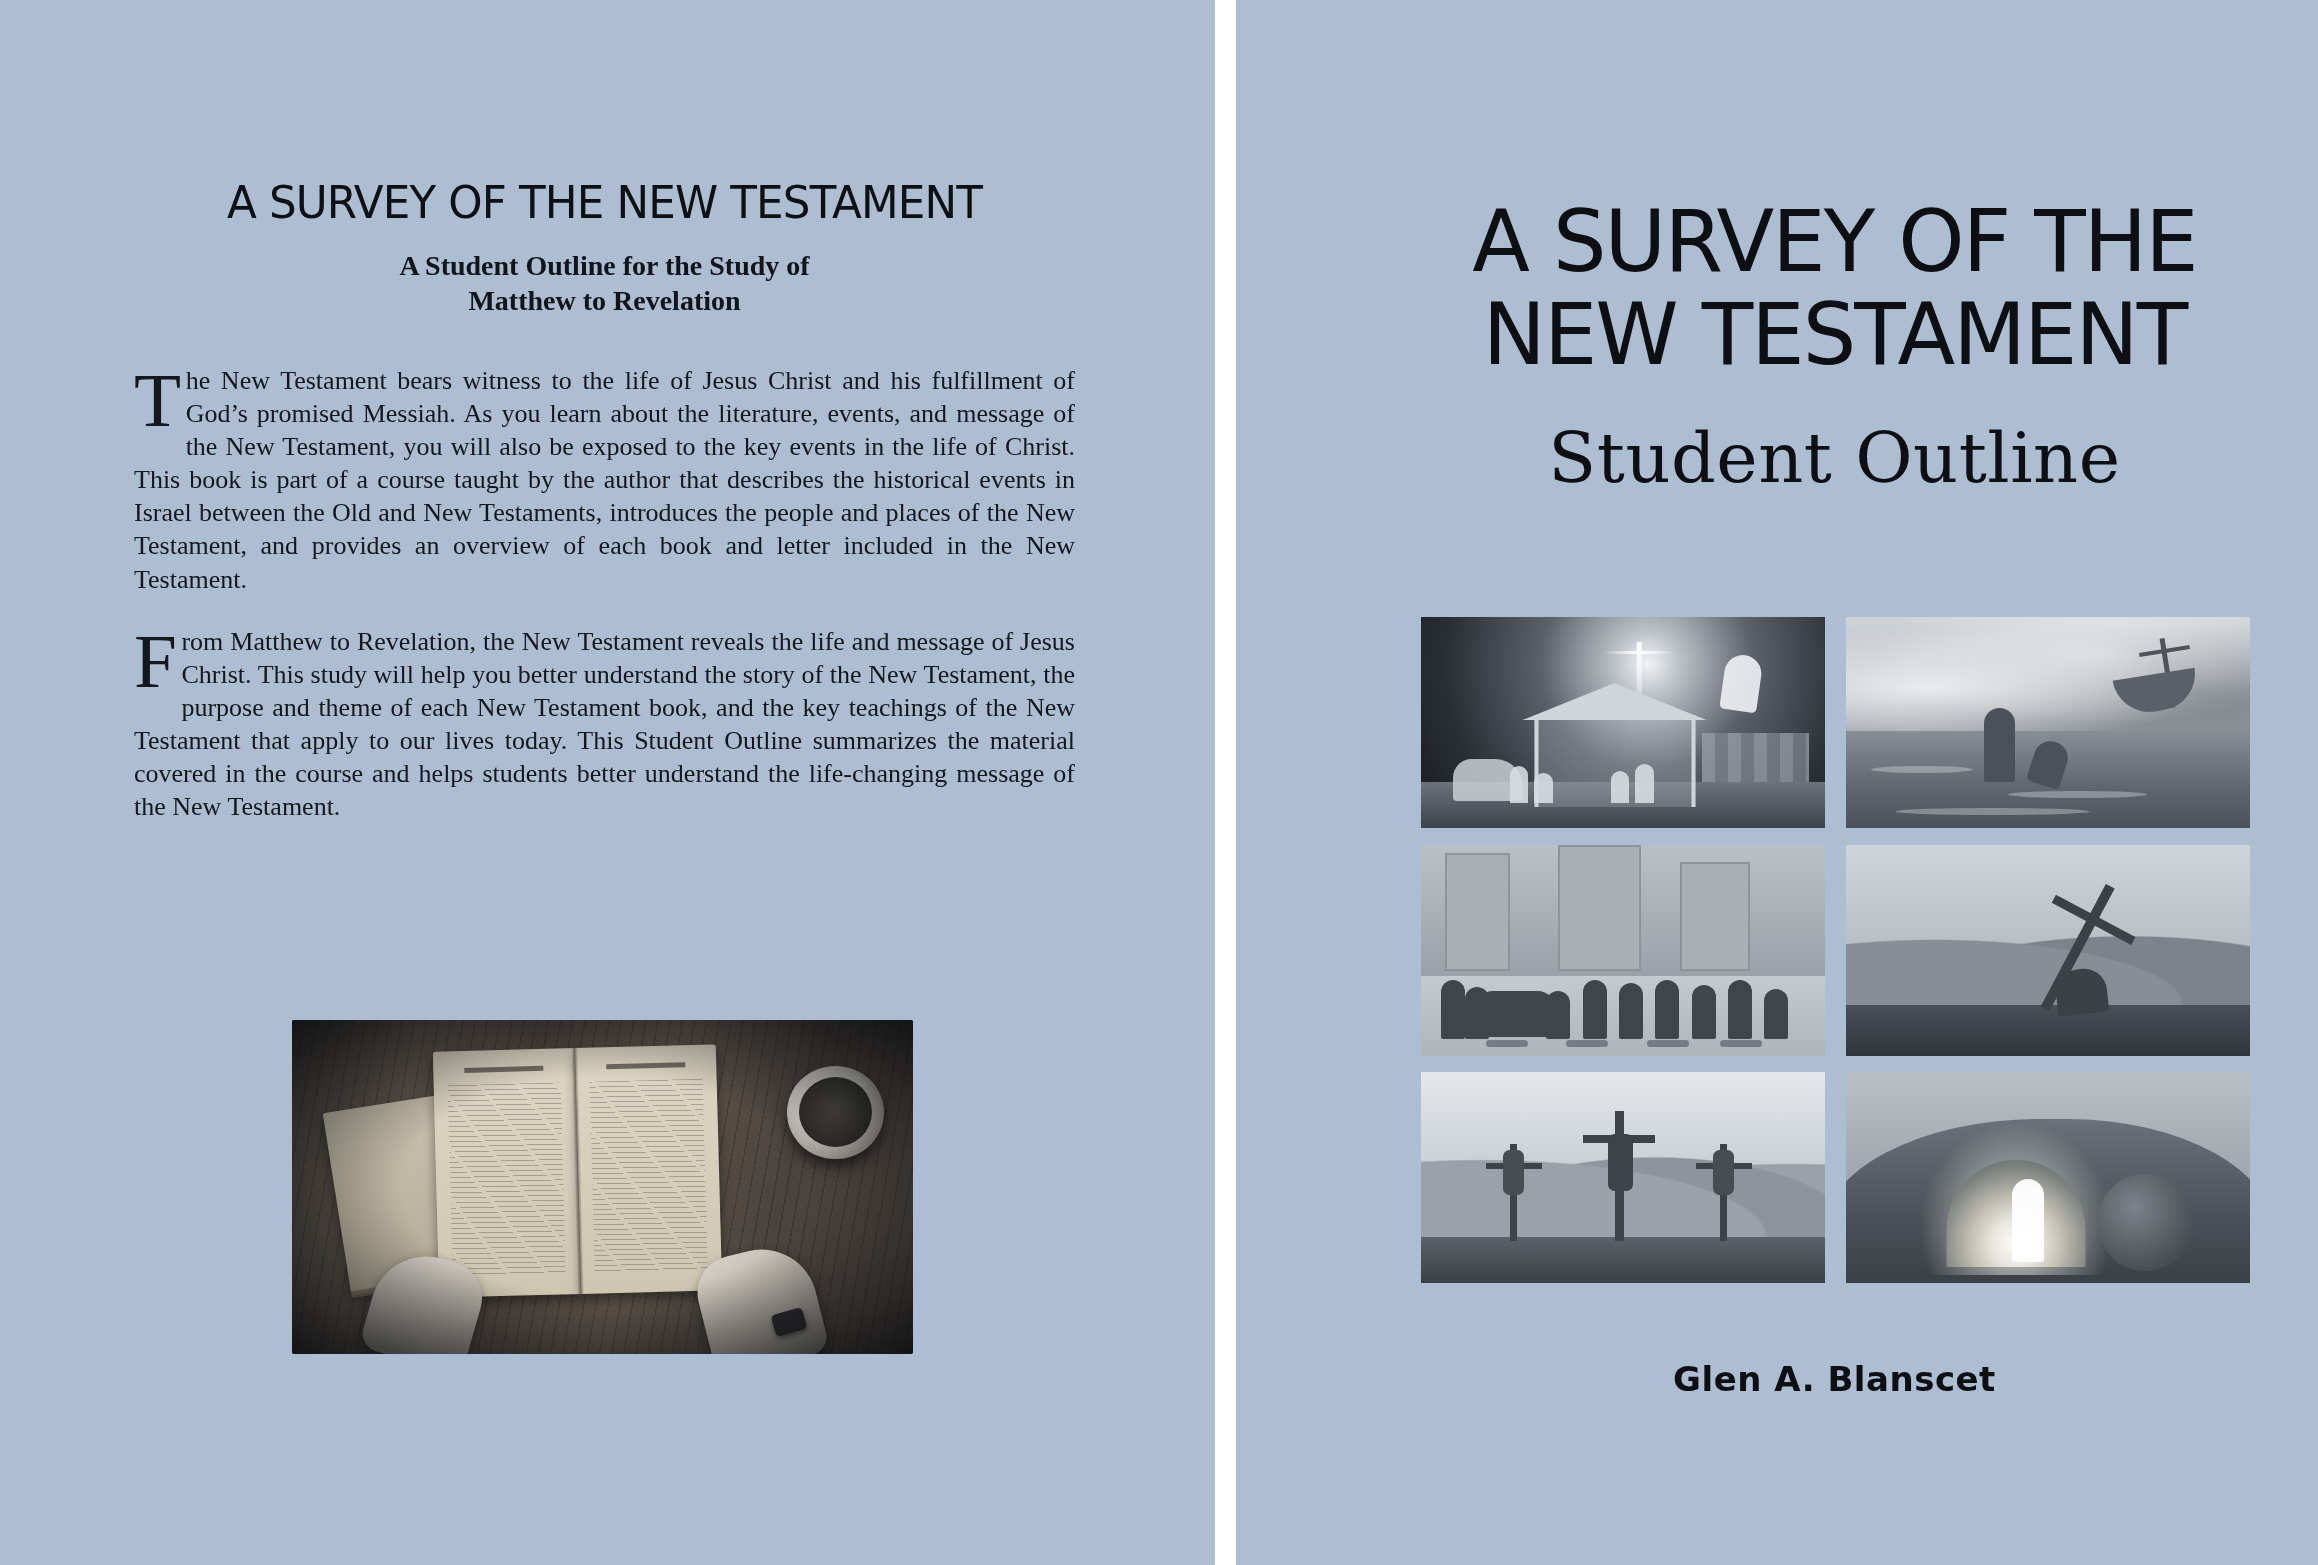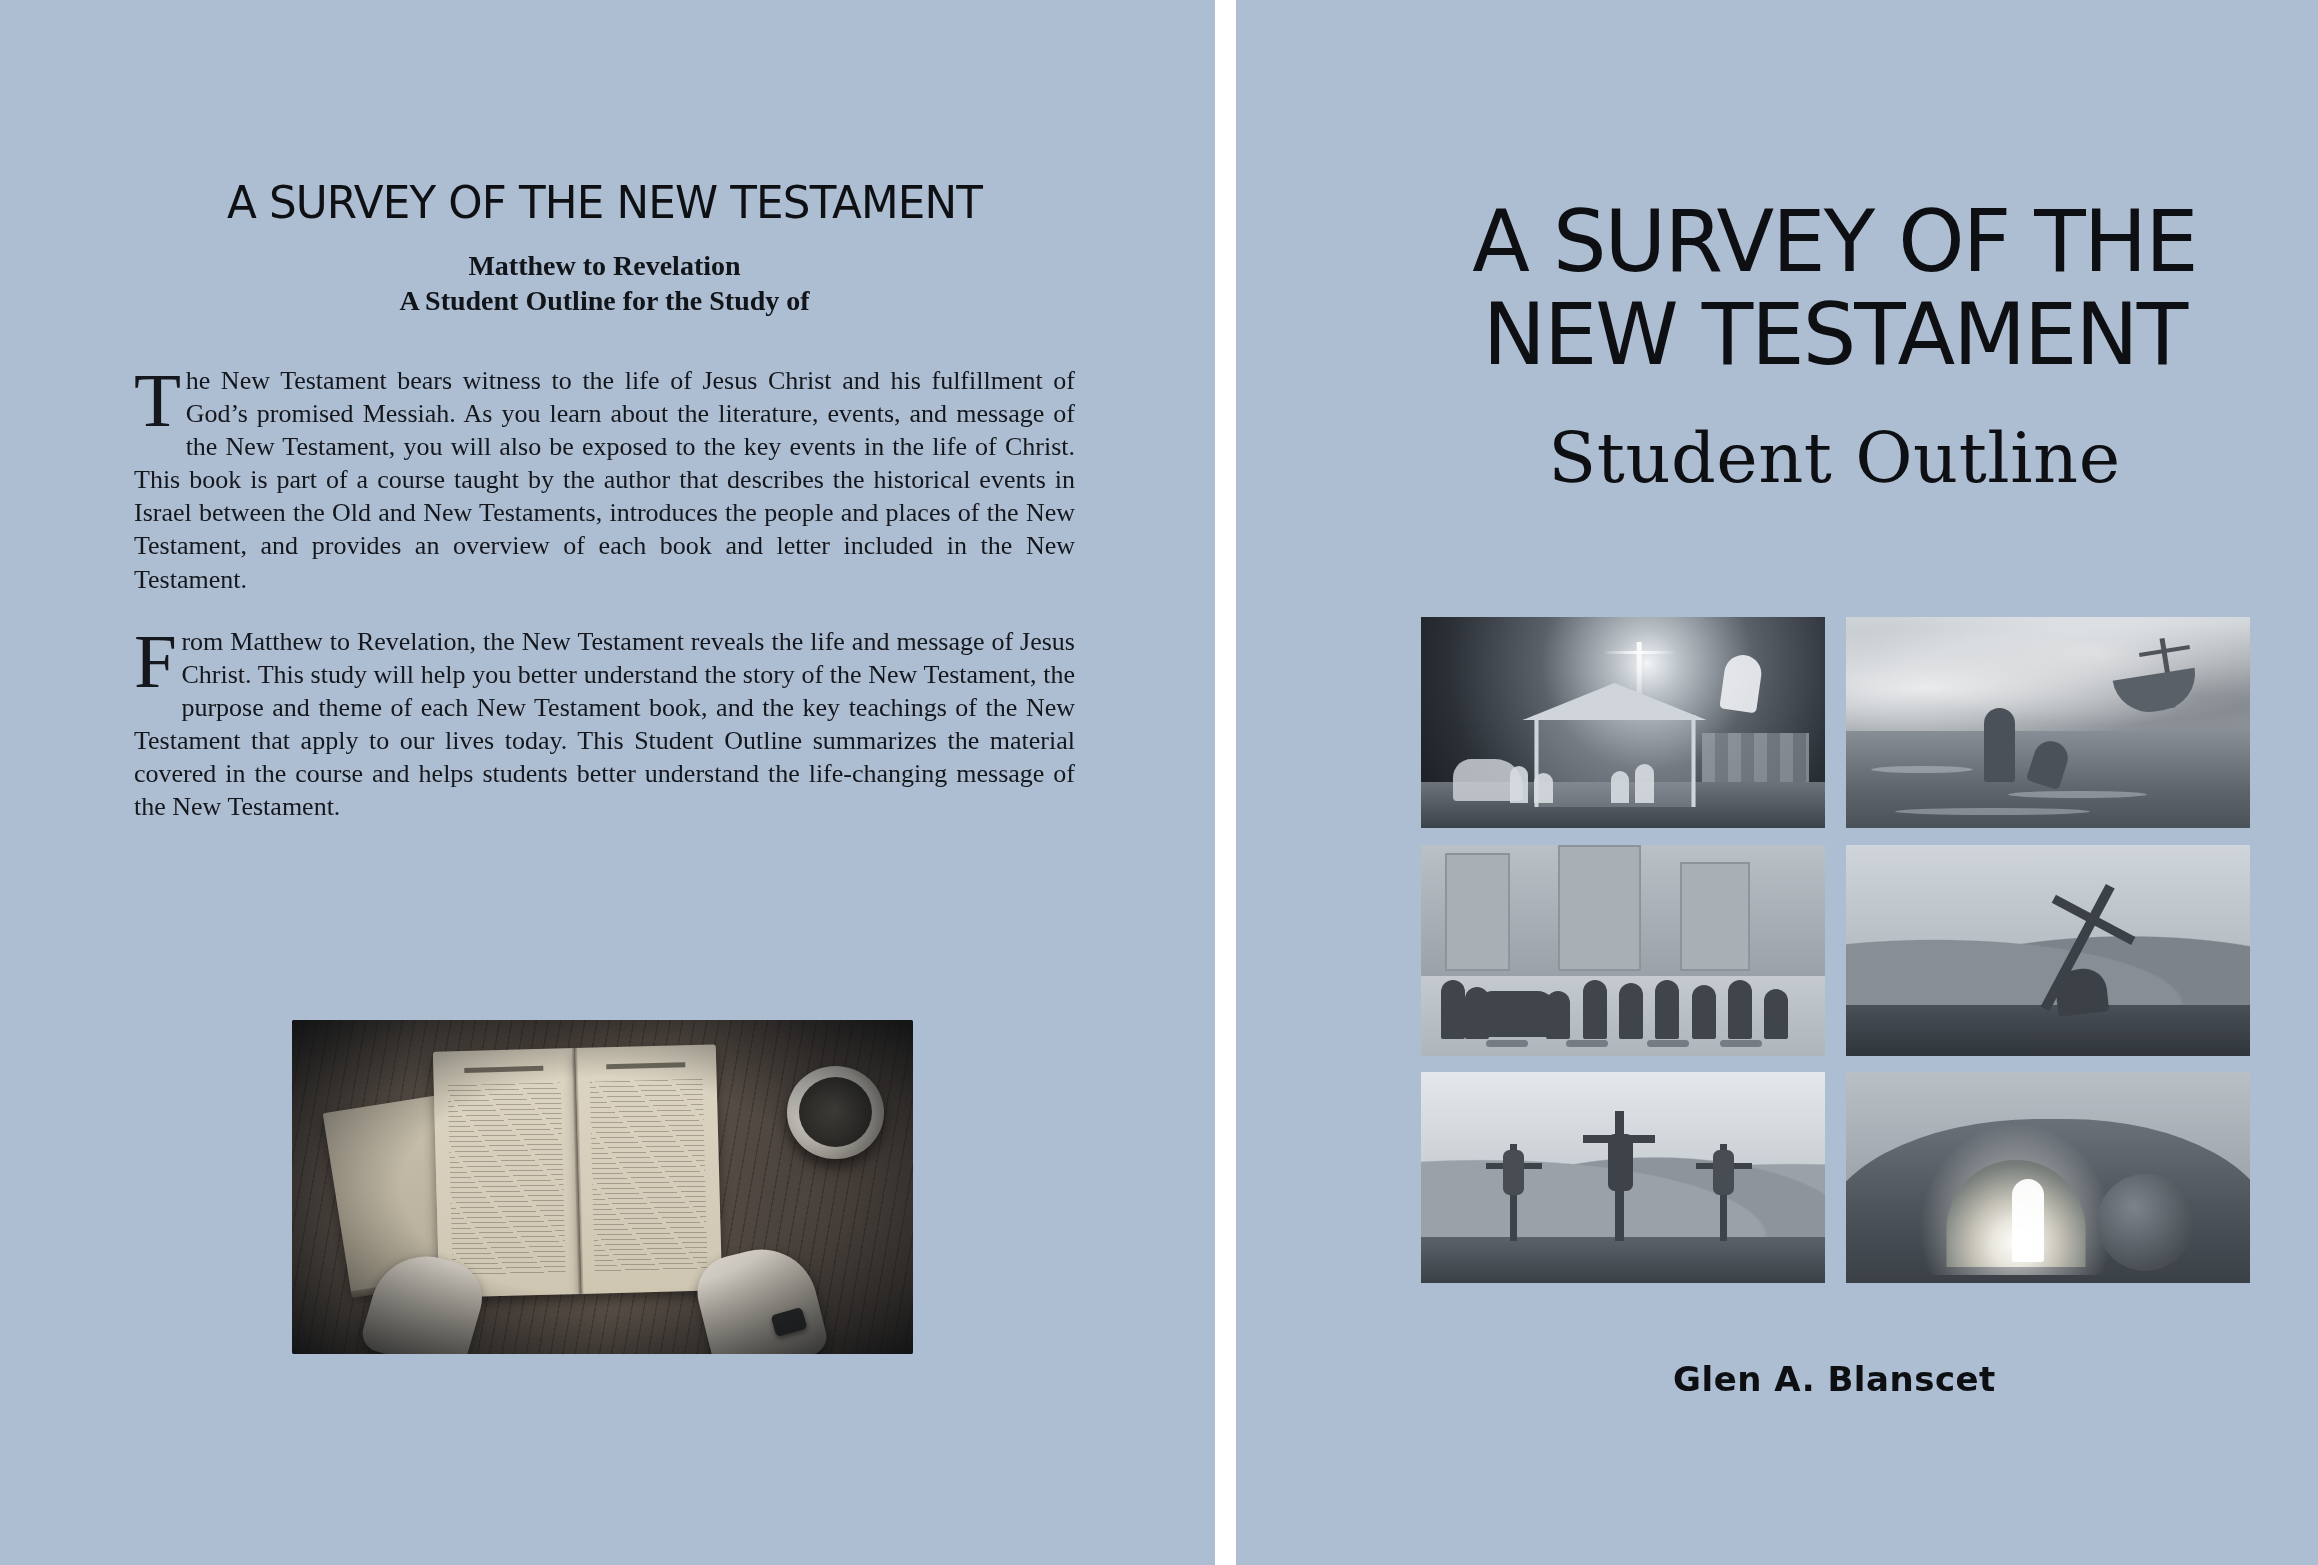--- a/index.html
+++ b/index.html
@@ -566,22 +566,22 @@
 <body>
 
 <div class="cover-wrap">
 
   <div class="back-cover">
     <div class="back-inner">
 
       <div class="back-title">A SURVEY OF THE NEW TESTAMENT</div>
 
       <div class="back-subtitle">
+        <div>A Student Outline for the Study of</div>
         <div>Matthew to Revelation</div>
-        <div>A Student Outline for the Study of</div>
       </div>
 
       <div class="body-para first">
         <span class="dropcap">T</span>
         <span>he New Testament bears witness to the life of Jesus Christ and his fulfillment of God’s promised Messiah. As you learn about the literature, events, and message of the New Testament, you will also be exposed to the key events in the life of Christ. This book is part of a course taught by the author that describes the historical events in Israel between the Old and New Testaments, introduces the people and places of the New Testament, and provides an overview of each book and letter included in the New Testament.</span>
       </div>
 
       <div class="body-para">
         <span class="dropcap">F</span>
         <span>rom Matthew to Revelation, the New Testament reveals the life and message of Jesus Christ. This study will help you better understand the story of the New Testament, the purpose and theme of each New Testament book, and the key teachings of the New Testament that apply to our lives today. This Student Outline summarizes the material covered in the course and helps students better understand the life-changing message of the New Testament.</span>

